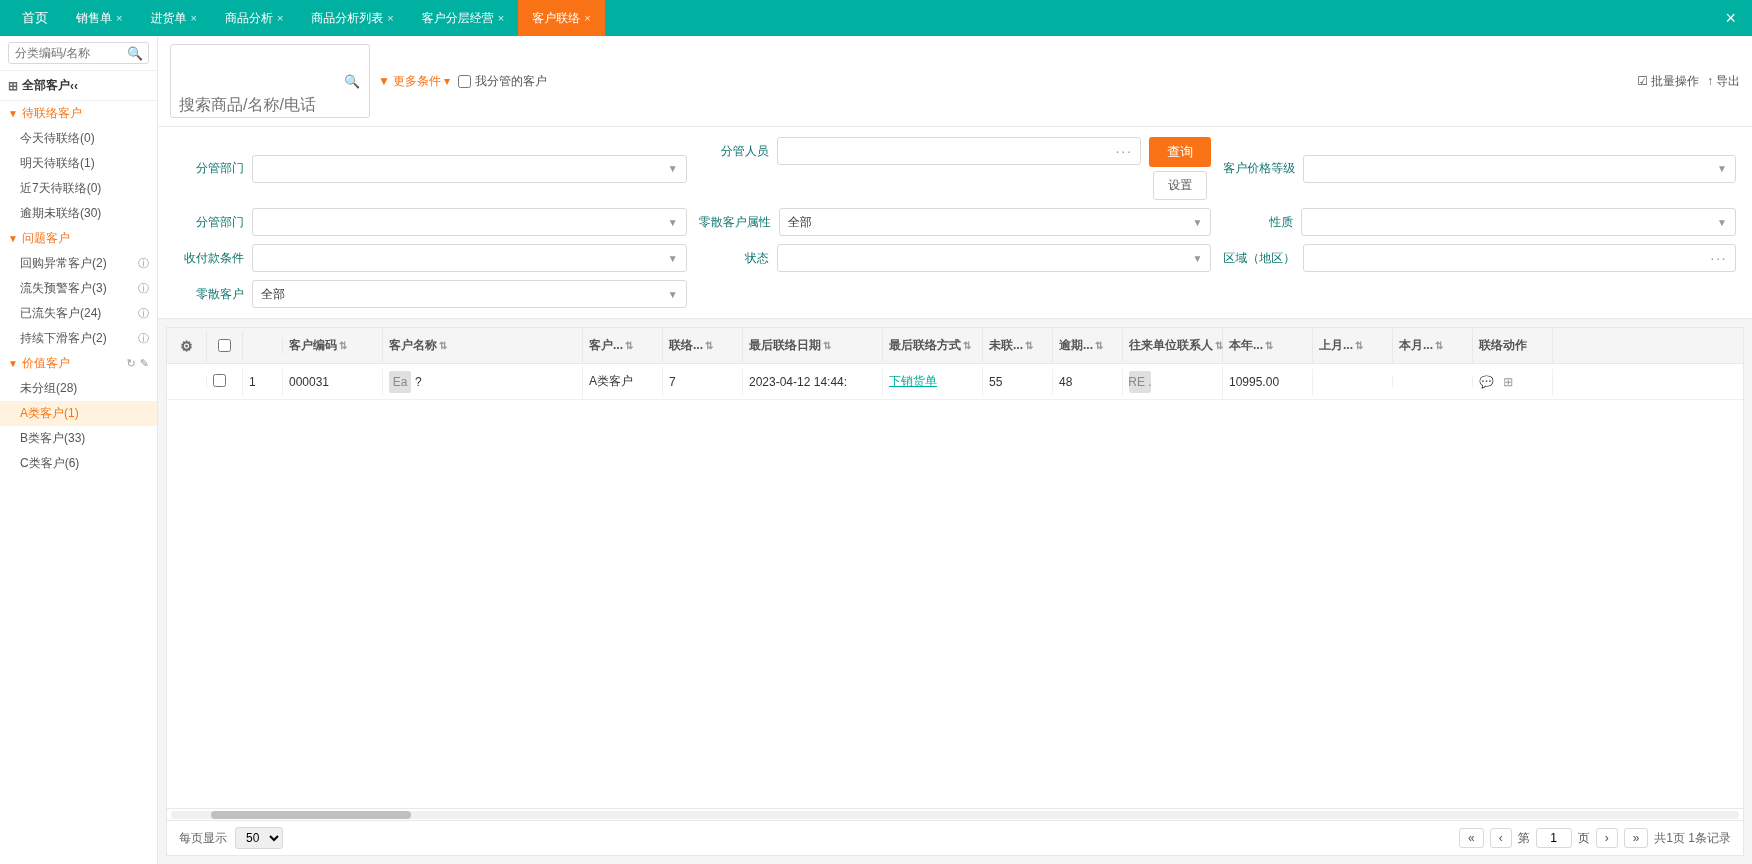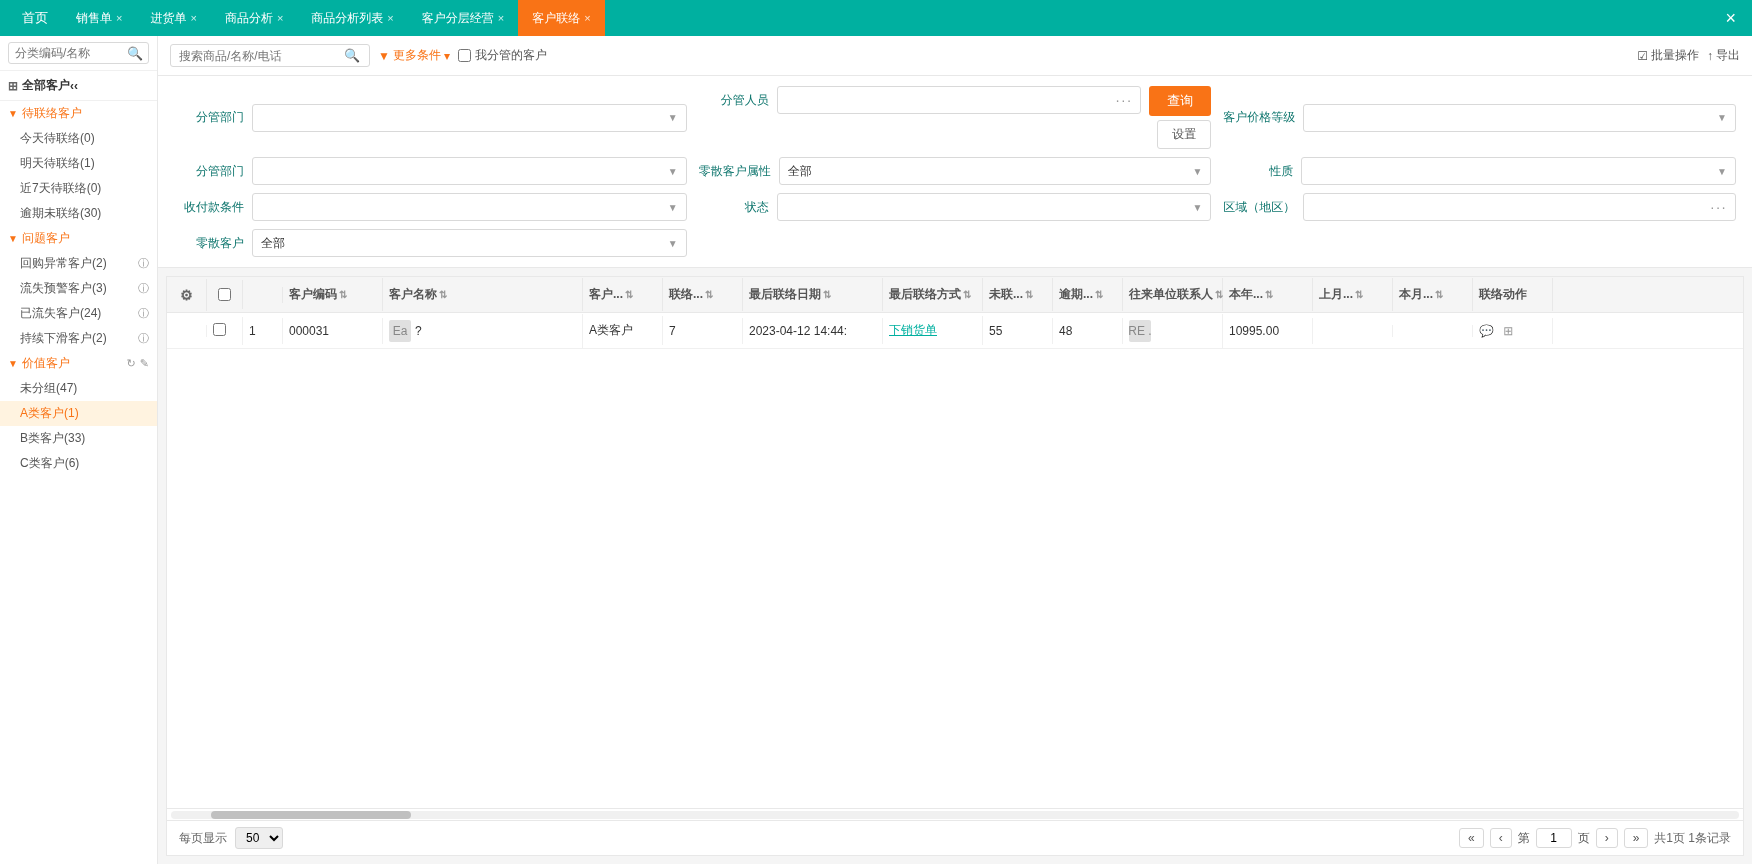--- a/index.html
+++ b/index.html
@@ -141,23 +141,24 @@
       display: flex;
       align-items: center;
       border: 1px solid #d9d9d9;
       border-radius: 3px;
       padding: 3px 8px;
       width: 200px;
     }
     .search-input-wrap input {
       border: none;
       outline: none;
-      font-size: 12px;
+      font-size: 16px;
       color: #999;
       width: 100%;
+      margin-top: 48px;
     }
     .search-icon-btn {
       color: #00b0a0;
       cursor: pointer;
       font-size: 13px;
     }
     .more-conditions {
       display: flex;
       align-items: center;
       color: #f97316;
@@ -250,21 +251,21 @@
       padding: 5px 14px;
       cursor: pointer;
       font-size: 12px;
       grid-column: 3;
       justify-self: end;
     }
     .filter-action-col {
       display: flex;
       flex-direction: column;
       gap: 4px;
-      align-items: flex-end;
+      align-items: center;
       justify-content: flex-start;
     }
 
     
     .table-area {
       flex: 1;
       background: white;
       margin: 8px;
       border: 1px solid #e8e8e8;
       display: flex;
@@ -502,21 +503,21 @@
 
     <div class="sidebar-group-title">
       <span class="arrow">▼</span>
       <span>价值客户</span>
       <div class="value-group-actions" style="margin-left:auto;">
         <span class="action-icon">↻</span>
         <span class="action-icon">✎</span>
       </div>
     </div>
     <div class="sidebar-item">
-      <span>未分组(47)</span>
+      <span>未分组(28)</span>
     </div>
     <div class="sidebar-item active">
       <span>A类客户(1)</span>
     </div>
     <div class="sidebar-item">
       <span>B类客户(33)</span>
     </div>
     <div class="sidebar-item">
       <span>C类客户(6)</span>
     </div>

